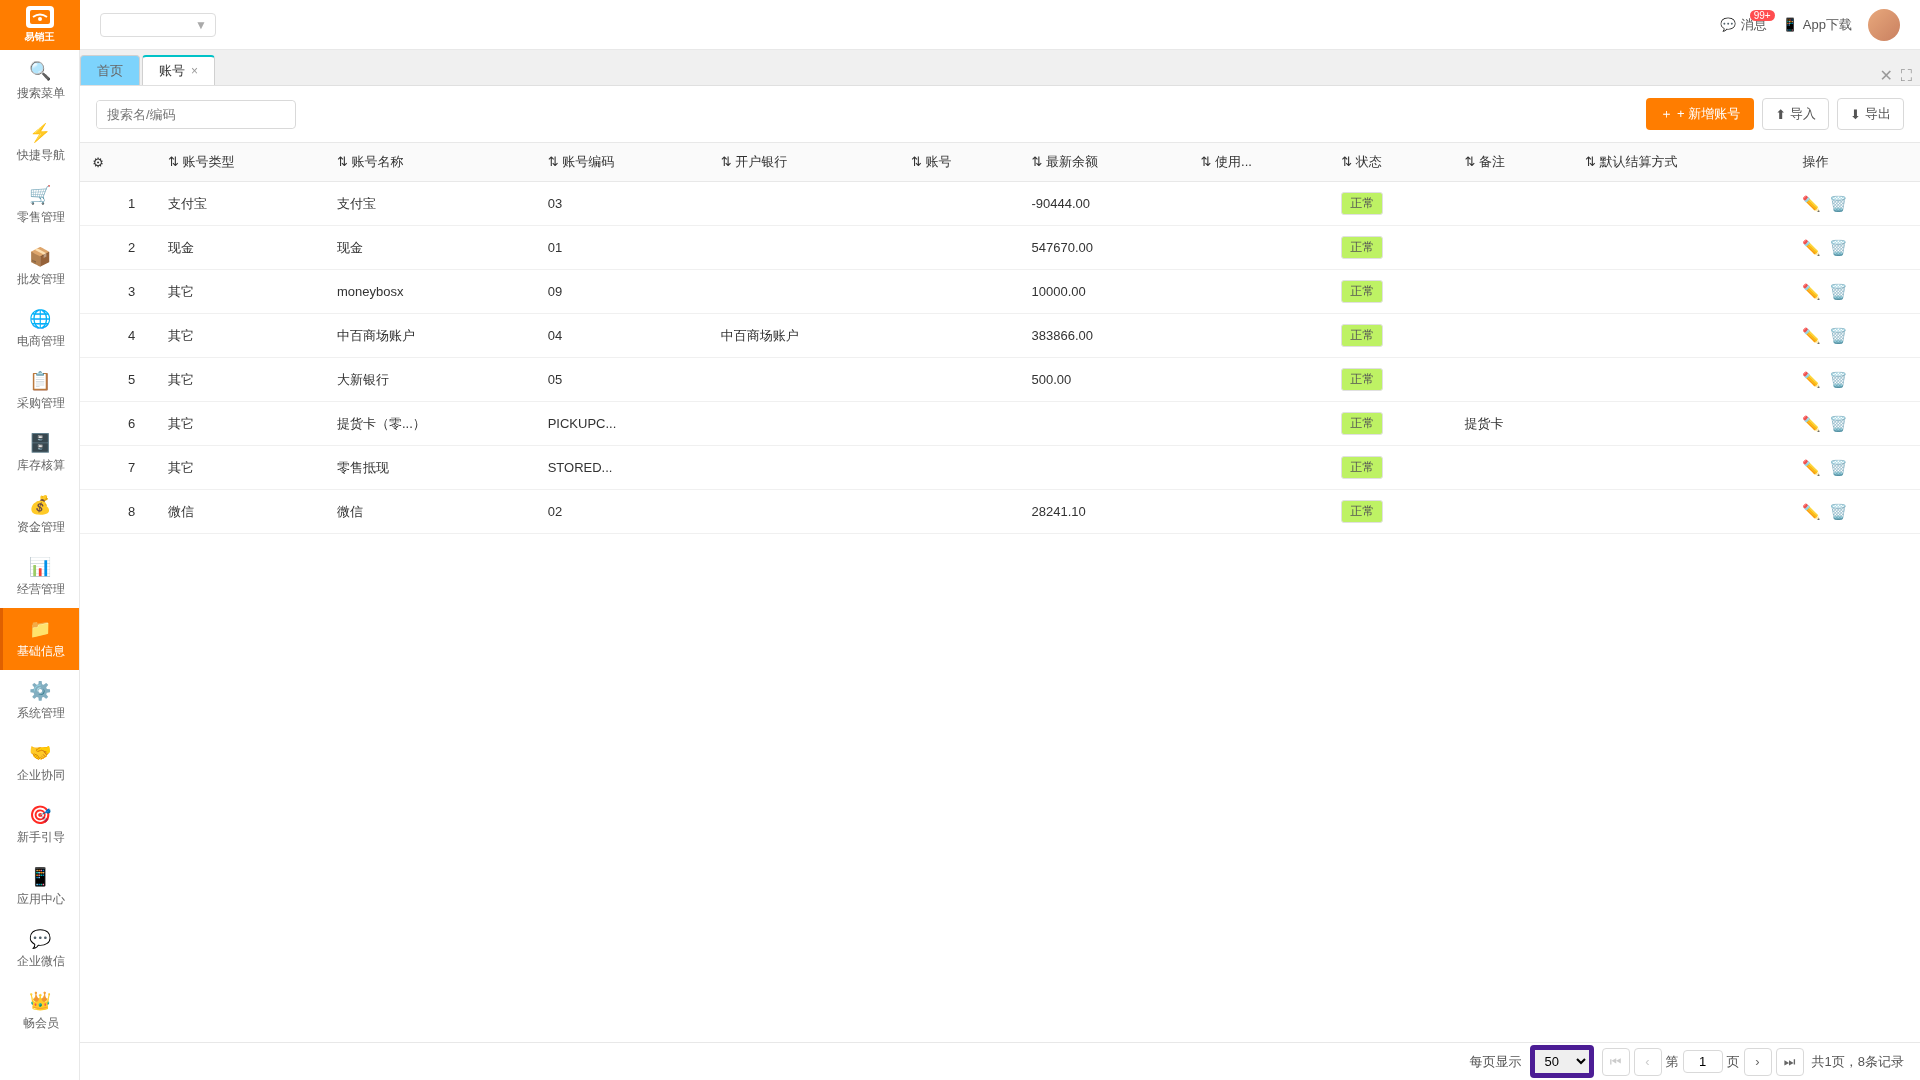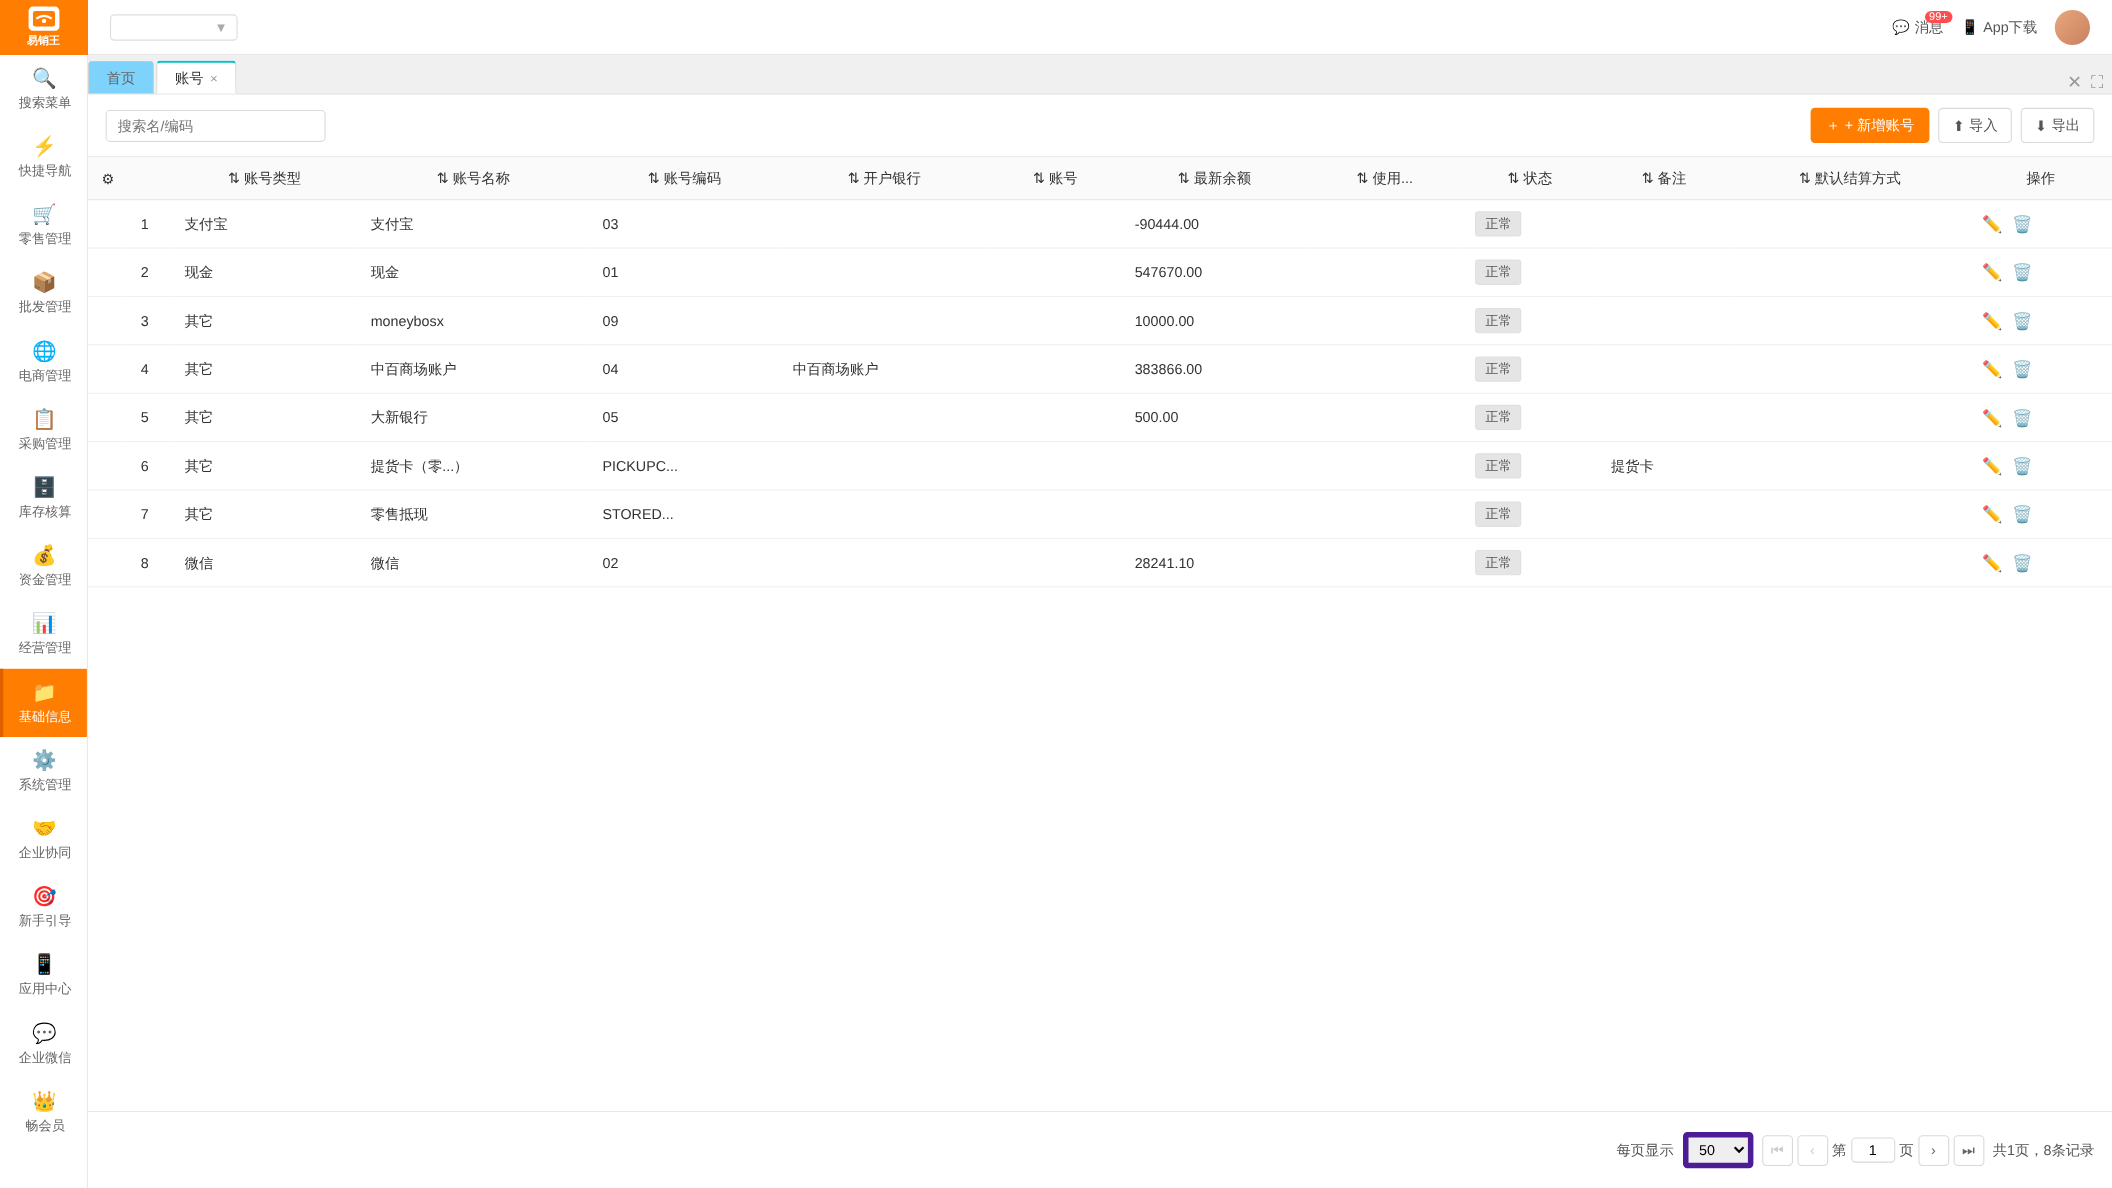--- a/index.html
+++ b/index.html
@@ -202,47 +202,47 @@
     
     .table-wrap { flex: 1; overflow: auto; }
     table {
       width: 100%;
       border-collapse: collapse;
       font-size: 13px;
     }
     thead tr { background: #fafafa; }
     thead th {
       padding: 10px 12px;
-      text-align: center;
+      text-align: left;
       border-bottom: 1px solid #e8e8e8;
       color: #333;
       font-weight: normal;
       white-space: nowrap;
     }
     thead th.sortable { cursor: pointer; }
     tbody tr { border-bottom: 1px solid #f0f0f0; }
     tbody td { padding: 10px 12px; color: #333; }
     .status-badge {
       display: inline-block;
-      background: #e5e5e5;
+      background: #bef264;
       border: 1px solid #e0e0e0;
       border-radius: 3px;
       padding: 2px 8px;
       font-size: 12px;
       color: #555;
     }
     .action-icons { display: flex; gap: 8px; align-items: center; }
     .action-icon { color: #aaa; cursor: pointer; font-size: 15px; }
 
     
     .pagination {
       display: flex;
       align-items: center;
       justify-content: flex-end;
-      padding: 18px 16px;
+      padding: 2px 16px;
       border-top: 1px solid #e8e8e8;
       gap: 8px;
       flex-shrink: 0;
       font-size: 13px;
       color: #555;
     }
     .pagination select {
       border: 5px solid #4c1d95;
       border-radius: 4px;
       padding: 3px 6px;

